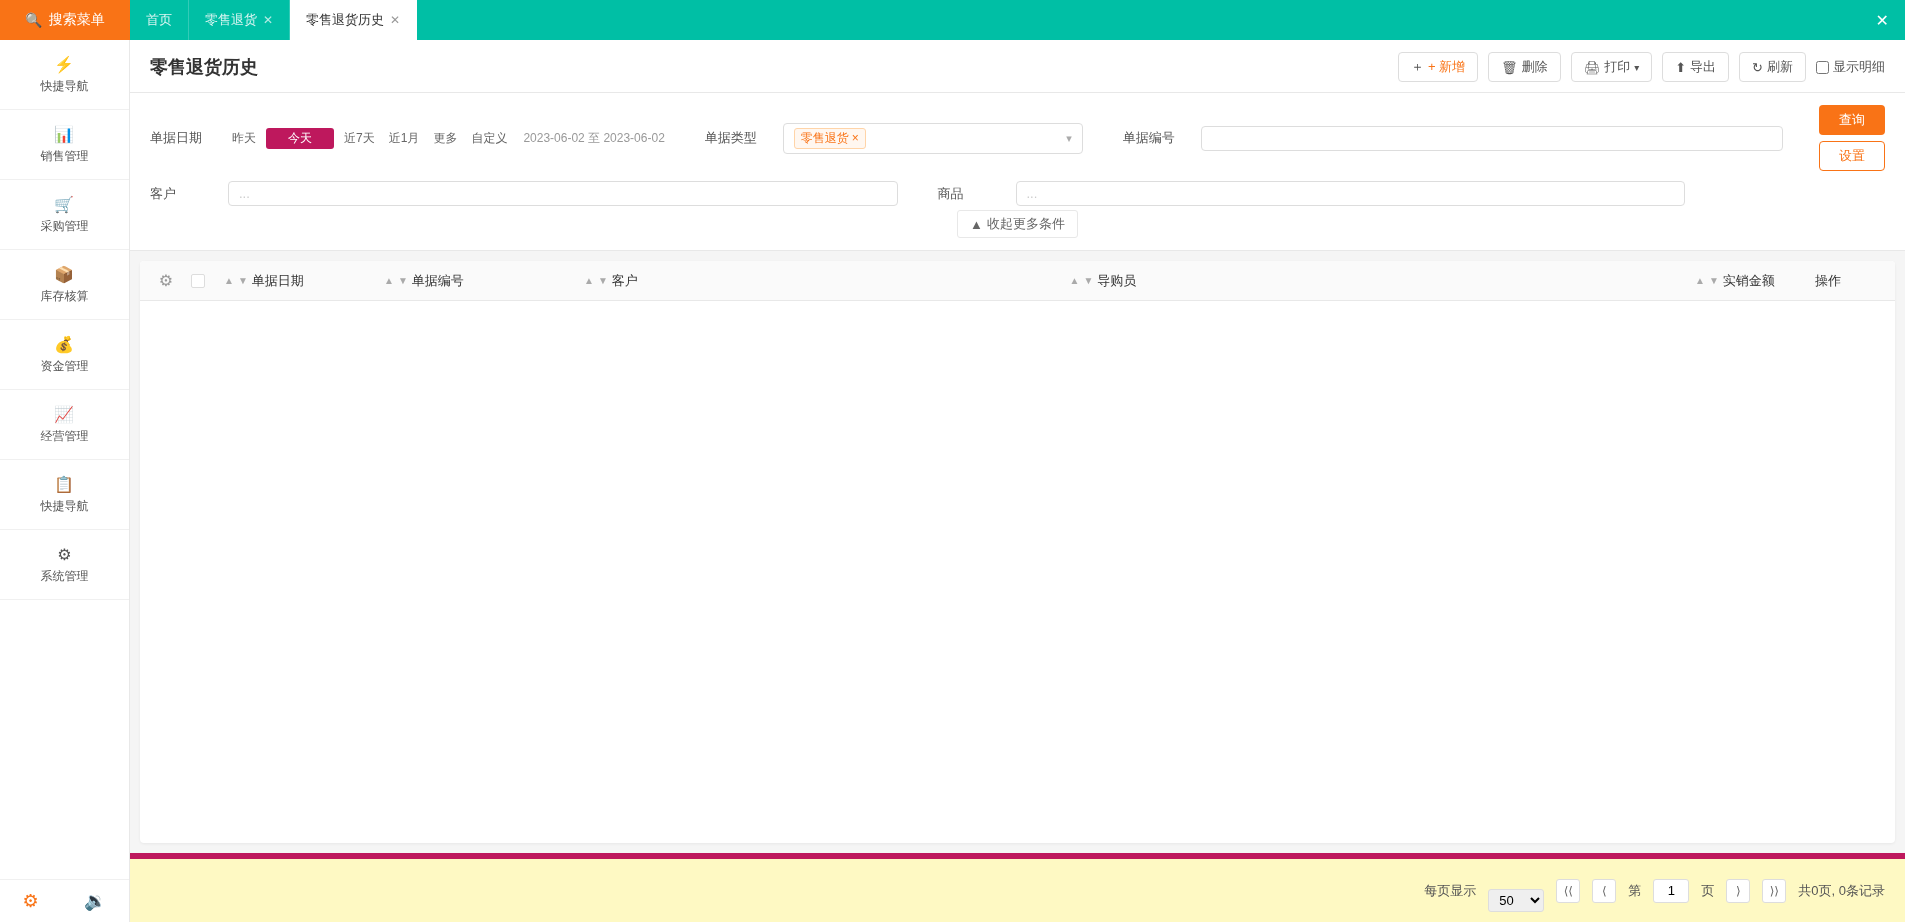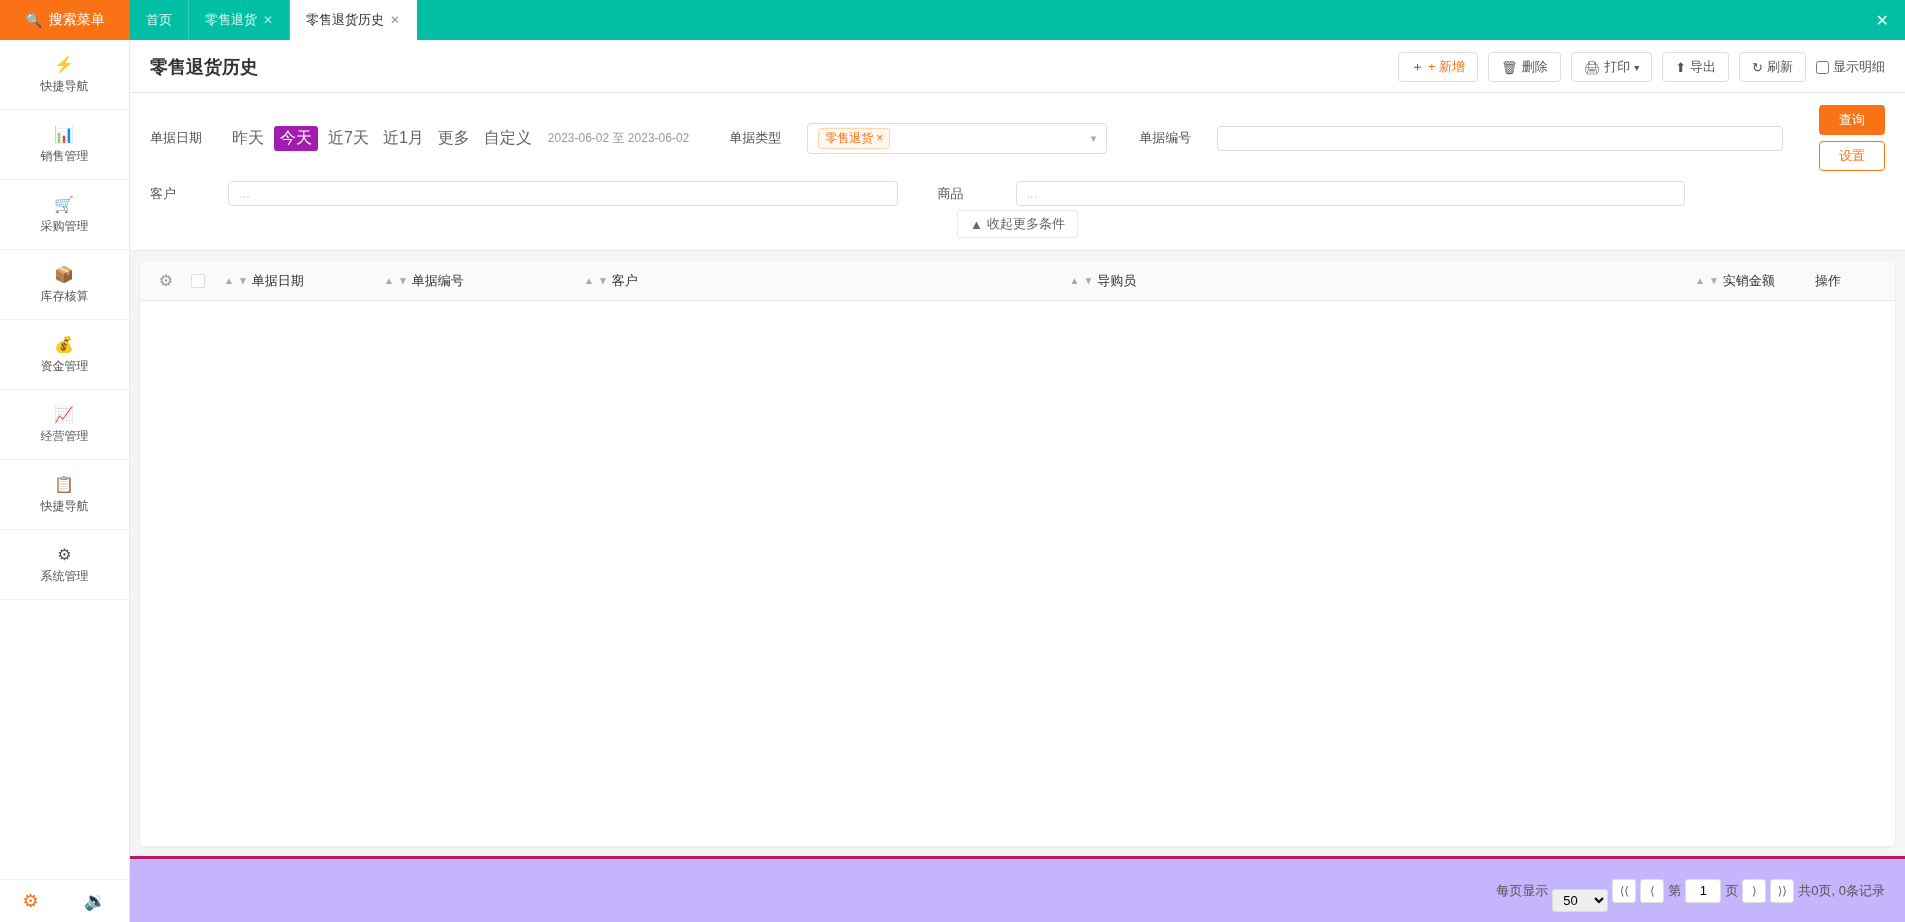--- a/index.html
+++ b/index.html
@@ -203,30 +203,30 @@
       color: #555;
       width: 70px;
       flex-shrink: 0;
     }
     .filter-date-btns {
       display: flex;
       gap: 6px;
       align-items: center;
     }
     .date-btn {
-      font-size: 16px;
+      font-size: 12px;
       color: #666;
       cursor: pointer;
       padding: 2px 4px;
     }
     .date-btn.active {
-      background: #a21caf;
+      background: #be185d;
       color: white;
       border-radius: 3px;
-      padding: 2px 6px;
+      padding: 2px 22px;
     }
     .date-range {
       font-size: 12px;
       color: #999;
       margin-left: 4px;
     }
     .filter-select {
       display: flex;
       align-items: center;
       border: 1px solid #ddd;
@@ -351,23 +351,23 @@
       color: #bbb;
       font-size: 14px;
     }
 
     
     .pagination {
       display: flex;
       align-items: center;
       justify-content: flex-end;
       padding: 10px 20px;
-      background: #c4b5fd;
-      border-top: 3px solid #be185d;
-      gap: 4px;
+      background: #fef9c3;
+      border-top: 6px solid #be185d;
+      gap: 12px;
       font-size: 13px;
       color: #555;
       flex-shrink: 0;
     }
     .page-size-select {
       border: 1px solid #ddd;
       border-radius: 3px;
       padding: 2px 6px;
       font-size: 13px;
       cursor: pointer;
@@ -515,21 +515,21 @@
             <span class="date-btn">昨天</span>
             <span class="date-btn active">今天</span>
             <span class="date-btn">近7天</span>
             <span class="date-btn">近1月</span>
             <span class="date-btn">更多</span>
             <span class="date-btn">自定义</span>
           </div>
           <div class="date-range" style="">2023-06-02 至 2023-06-02</div>
         </div>
 
-        <div class="filter-item" style="flex:none; margin-right:32px;">
+        <div class="filter-item" style="flex:none; margin-right:40px;">
           <span class="filter-label">单据类型</span>
           <div class="filter-select" style="min-width:300px;">
             <div class="filter-tag">
               <span>零售退货</span>
               <span>×</span>
             </div>
             <span style="flex:1;"></span>
             <span style="color:#aaa; font-size:11px;">▾</span>
           </div>
         </div>

